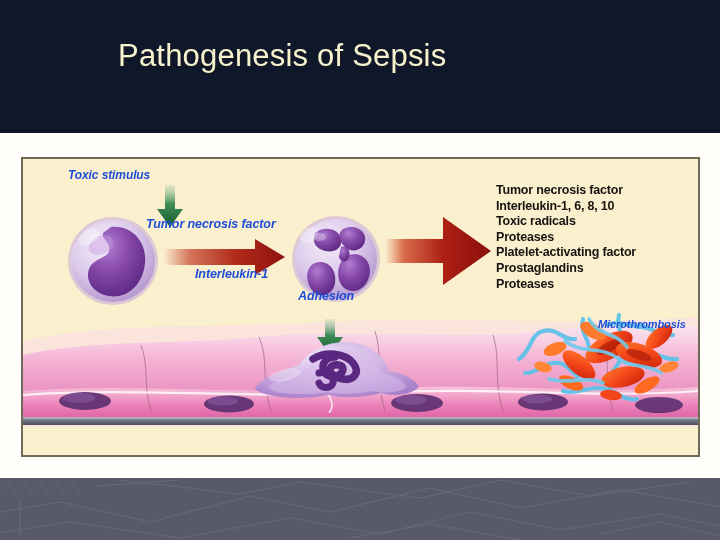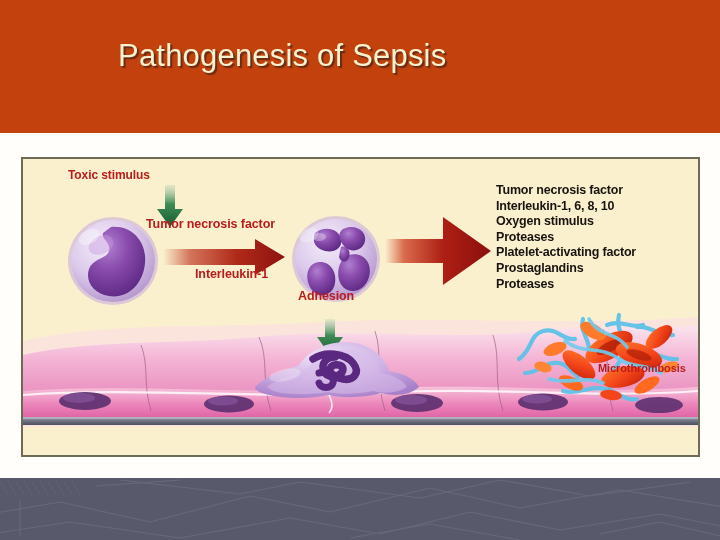--- a/index.html
+++ b/index.html
@@ -6,21 +6,21 @@
   body{
     width:720px;height:540px;overflow:hidden;
     font-family:"Liberation Sans", sans-serif;
     background:#fdfdf7;
   }
   .slide{position:relative;width:720px;height:540px;background:#fffefa;overflow:hidden;}
 
   
   .header{
     position:absolute;left:0;top:0;width:720px;height:133px;
-    background:#c2410c;
+    background:#0f172a;
   }
   .title{
     position:absolute;left:118px;top:40px;width:560px;
     font-size:31px;line-height:1.05;
     color:#f7f3cf;
     letter-spacing:0.2px;
     text-shadow:2px 2px 1px rgba(25,25,35,.55);
     white-space:nowrap;
   }
 
@@ -38,31 +38,32 @@
     background:#fbf0ce;
     overflow:hidden;
     box-sizing:border-box;
   }
   .fig-inner{position:absolute;left:0;top:0;width:675px;height:296px;}
   .fig-inner svg{position:absolute;left:0;top:0;}
 
   
   .lbl{
     position:absolute;
-    color:#b91c1c;
+    color:#1d4ed8;
     font-size:11.5px;
     font-weight:bold;
     white-space:nowrap;
     letter-spacing:-0.1px;
+    font-style:italic;
   }
   .lbl.toxic{left:45px;top:9px;font-size:12px;}
   .lbl.tnf{left:123px;top:58px;font-size:12.5px;}
   .lbl.il1{left:148px;top:108px;font-size:12.5px;padding-left:24px;}
   .lbl.adhesion{left:275px;top:130px;font-size:12.5px;}
-  .lbl.micro{left:575px;top:159px;font-size:11px;margin-top:44px;}
+  .lbl.micro{left:575px;top:159px;font-size:11px;}
 
   .mediators{
     position:absolute;left:473px;top:24px;
     font-size:12.5px;font-weight:bold;color:#171310;
     line-height:15.6px;white-space:nowrap;
   }
   .mediators div{letter-spacing:-0.2px;}
 </style>
 </head>
 <body>
@@ -270,21 +271,21 @@
 
       <div class="lbl toxic">Toxic stimulus</div>
       <div class="lbl tnf">Tumor necrosis factor</div>
       <div class="lbl il1">Interleukin-1</div>
       <div class="lbl adhesion">Adhesion</div>
       <div class="lbl micro">Microthrombosis</div>
 
       <div class="mediators">
         <div>Tumor necrosis factor</div>
         <div>Interleukin-1, 6, 8, 10</div>
-        <div>Oxygen stimulus</div>
+        <div>Toxic radicals</div>
         <div>Proteases</div>
         <div>Platelet-activating factor</div>
         <div>Prostaglandins</div>
         <div>Proteases</div>
       </div>
 
     </div>
   </div>
 
   <div class="footer">

